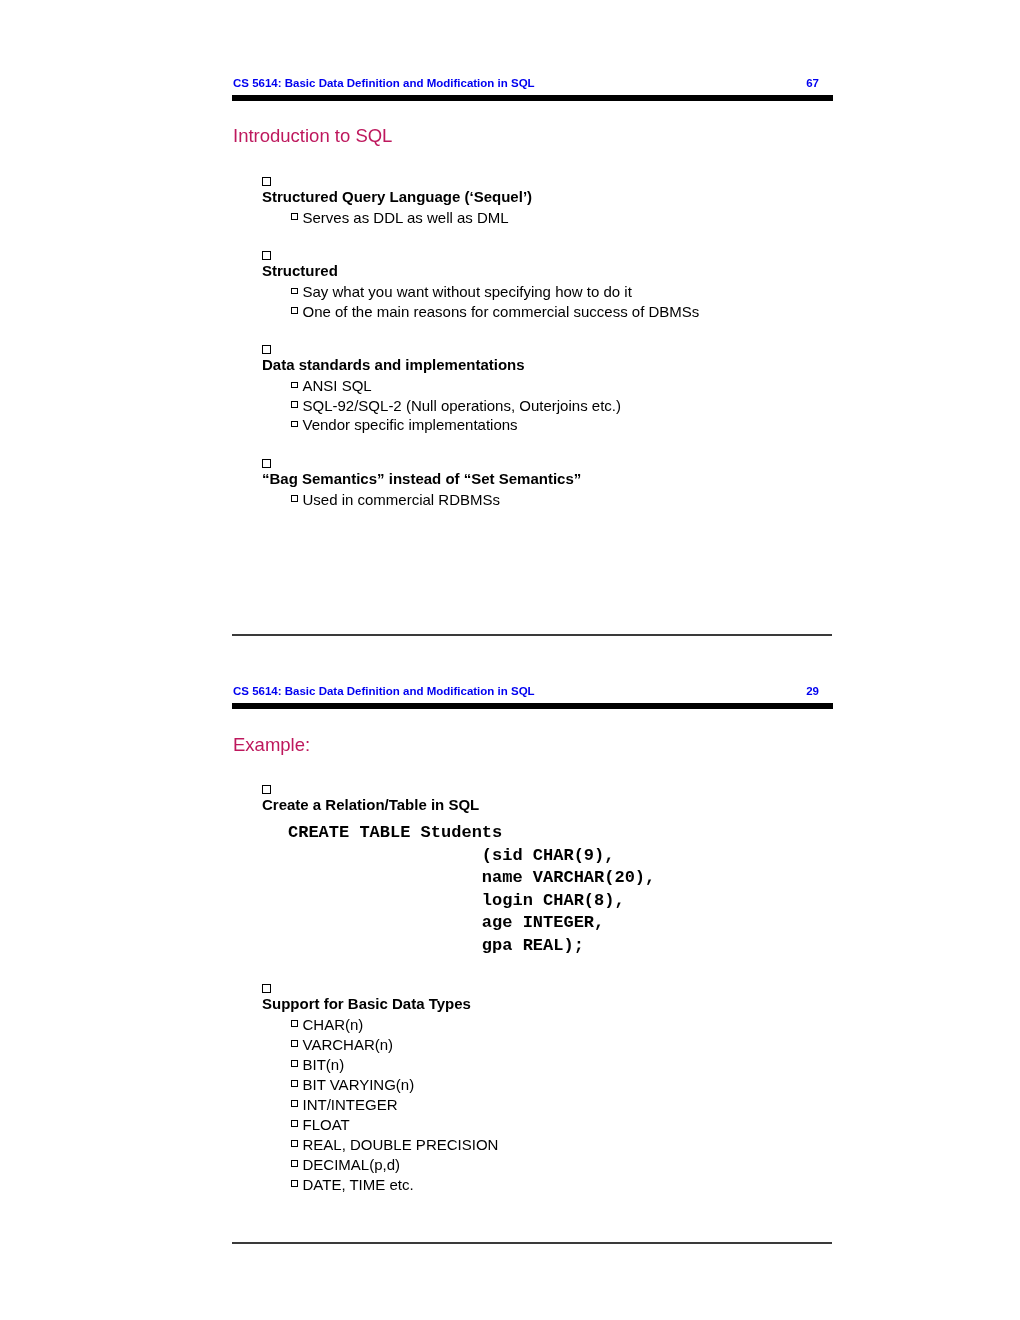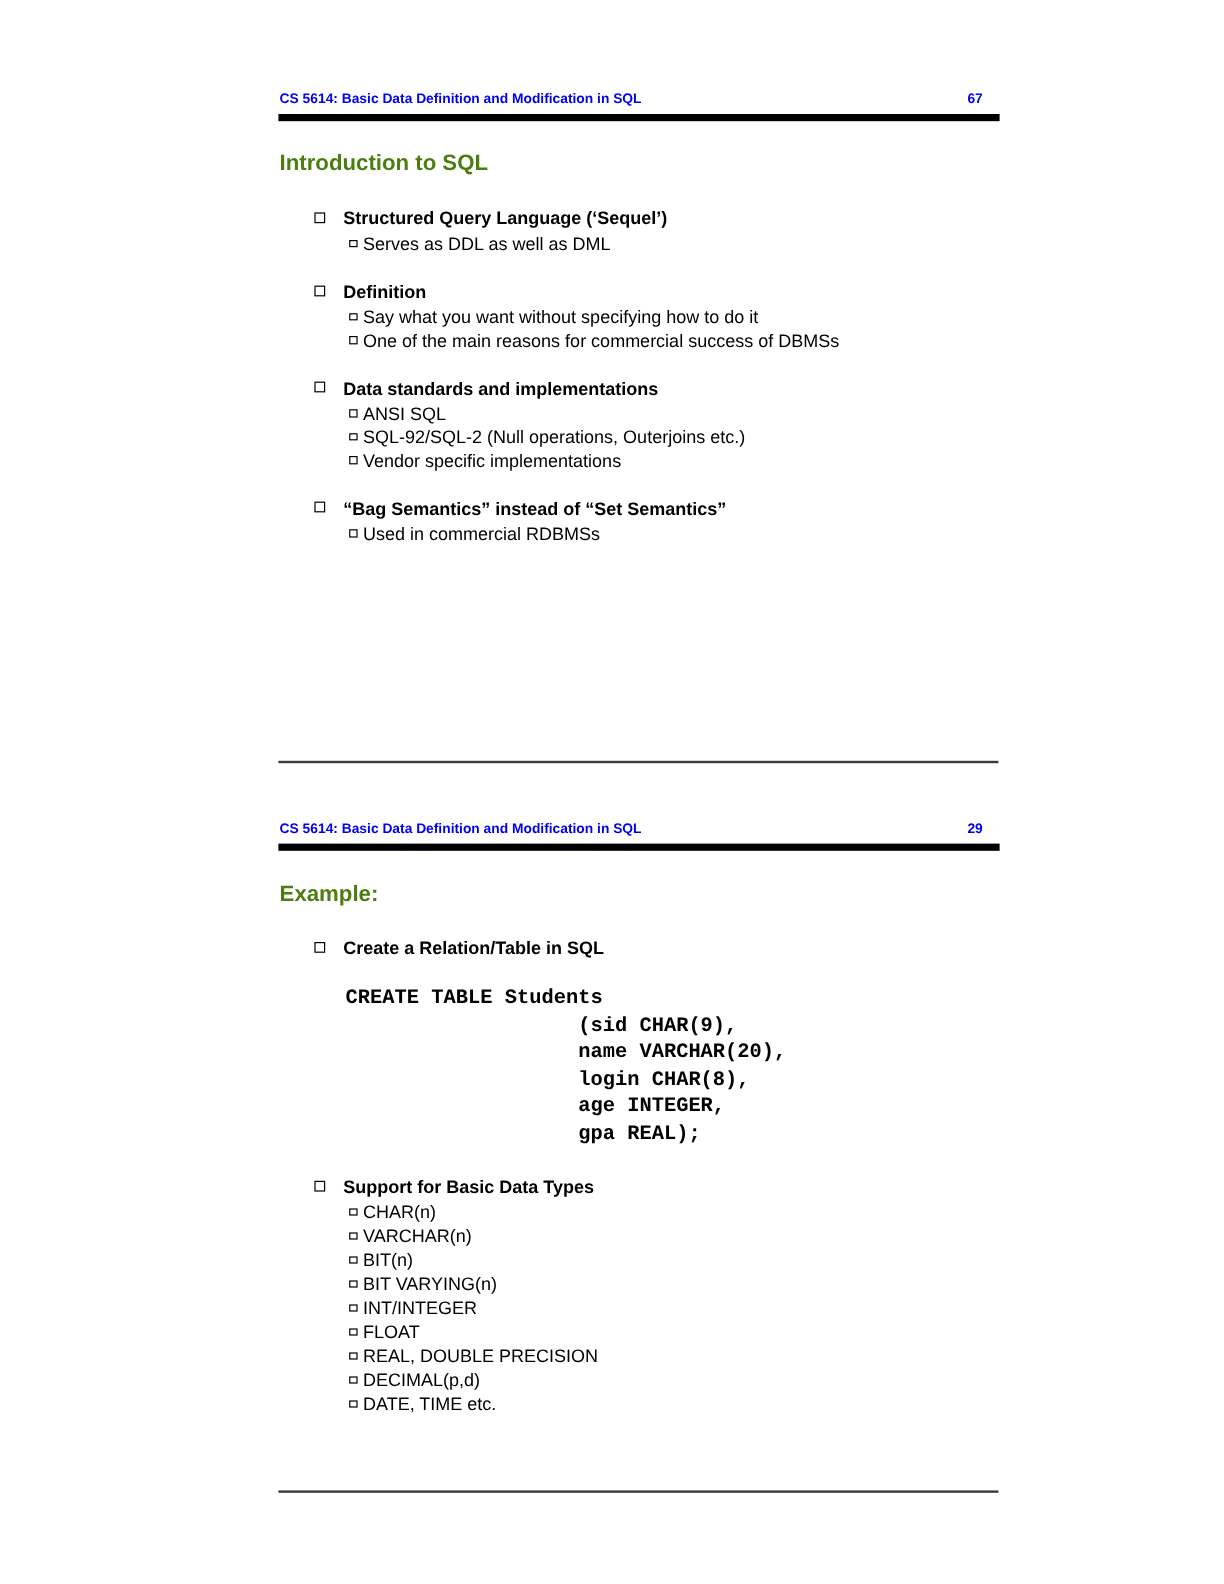--- a/index.html
+++ b/index.html
@@ -25,30 +25,30 @@
   .rule-thick {
     left: 232px; width: 601px; height: 6px;
     background: #000;
   }
   .rule-thin {
     left: 232px; width: 600px; height: 2px;
     background: #3a3a3a;
   }
   .page-title {
     left: 233px;
-    font-size: 18.5px; font-weight: bold; line-height: 21px;
-    color: #4d7c0f;
+    font-size: 18.5px; font-weight: normal; line-height: 21px;
+    color: #be185d;
   }
 
   
   .content { left: 262px; width: 572px; }
   .section { margin-bottom: 19.5px; }
   .sec-head {
     display: flex; align-items: flex-start;
-    font-size: 15px; font-weight: bold; line-height: 22px;
+    font-size: 15px; font-weight: bold; line-height: 22px; flex-direction: column;
   }
   .sq1 {
     flex: none;
     width: 9px; height: 9px;
     border: 1.6px solid #000;
     margin: 4.5px 15px 0 0;
     background: #fff;
   }
   .sub {
     display: flex; align-items: flex-start;
@@ -97,21 +97,21 @@
         <div class="sub">
           <span class="sq2"></span>
           <span>Serves as DDL as well as DML</span>
         </div>
       </div>
   </div>
 
   <div class="section">
     <div class="sec-head">
       <span class="sq1"></span>
-      <span>Definition</span>
+      <span>Structured</span>
     </div>
     <div>
 
         <div class="sub">
           <span class="sq2"></span>
           <span>Say what you want without specifying how to do it</span>
         </div>
 
         <div class="sub">
           <span class="sq2"></span>

